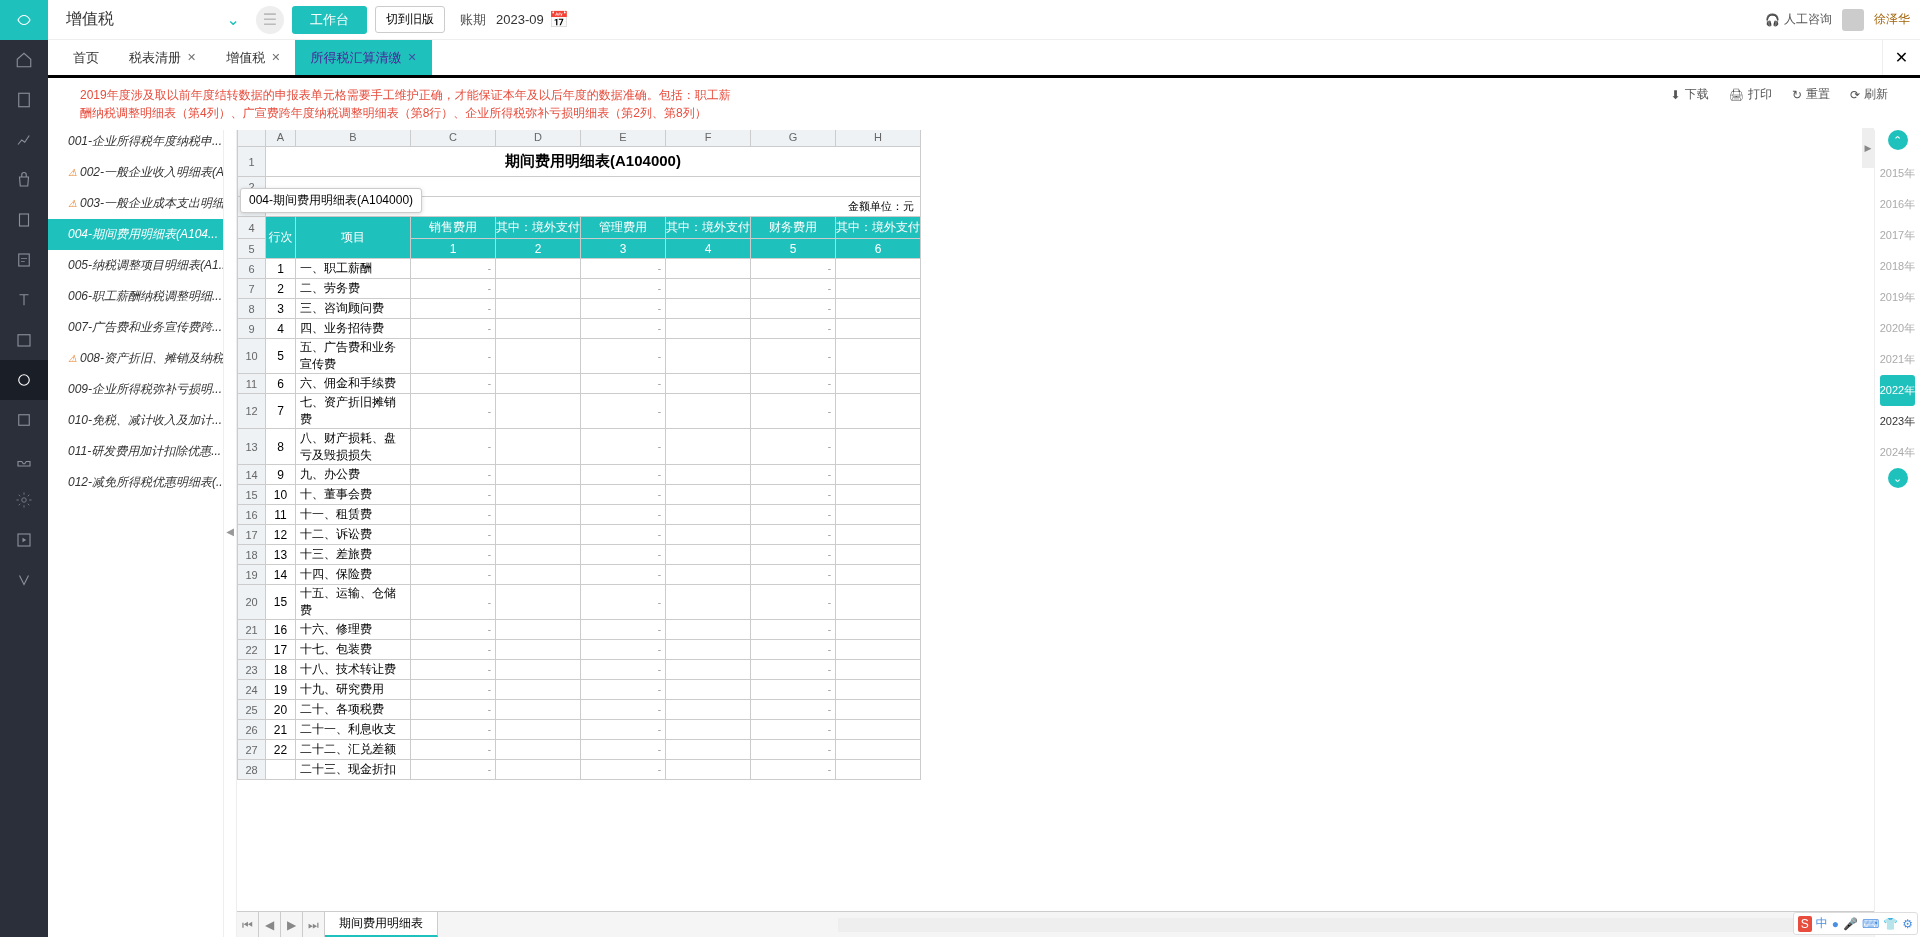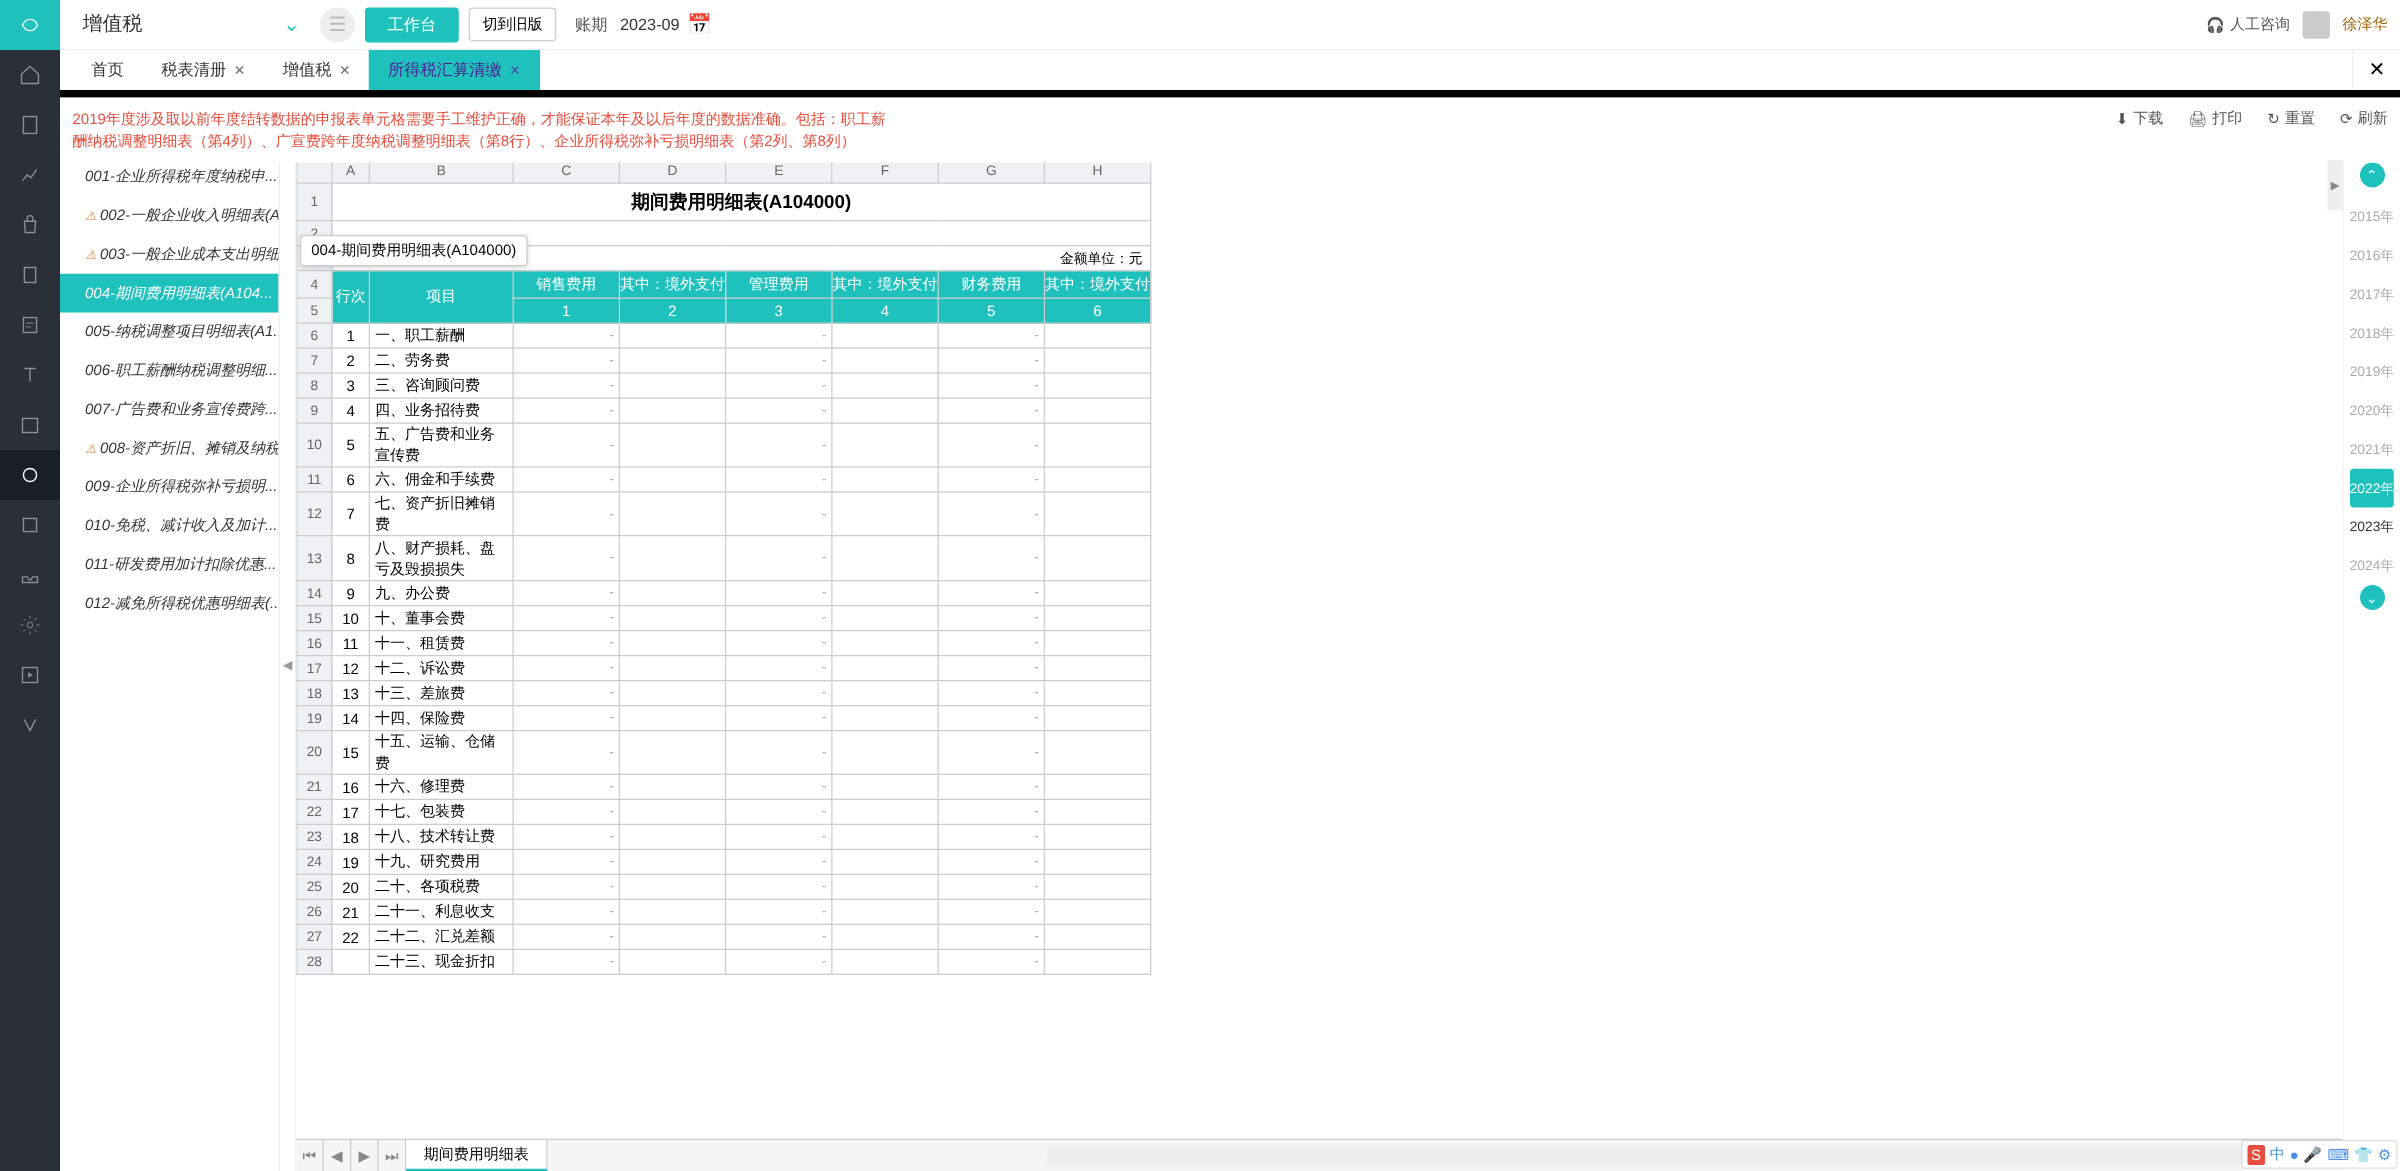--- a/index.html
+++ b/index.html
@@ -16,27 +16,27 @@
 .top-select .chev { color: #1fc1bc; }
 .top-round { width: 28px; height: 28px; border-radius: 50%; background: #eee; margin: 0 8px; display: flex; align-items: center; justify-content: center; color: #bbb; }
 .btn-primary { background: #1fc1bc; color: #fff; border: none; padding: 5px 18px; border-radius: 3px; cursor: pointer; font-size: 13px; }
 .btn-outline { background: #fff; border: 1px solid #ccc; padding: 4px 10px; border-radius: 3px; margin-left: 8px; font-size: 12px; cursor: pointer; }
 .top-label { margin-left: 15px; font-size: 13px; color: #555; }
 .top-date { margin-left: 10px; font-size: 13px; color: #333; }
 .cal-icon { margin-left: 6px; color: #1fc1bc; }
 .top-right { margin-left: auto; display: flex; align-items: center; gap: 10px; }
 .top-right .link { font-size: 12px; color: #555; cursor: pointer; display: flex; align-items: center; gap: 4px; }
 .avatar { width: 22px; height: 22px; background: #ccc; border-radius: 3px; }
-.tabs { height: 38px; display: flex; align-items: stretch; border-bottom: 6px solid #000000; background: #fff; padding-left: 10px; }
+.tabs { height: 38px; display: flex; align-items: stretch; border-bottom: 3px solid #000000; background: #fff; padding-left: 10px; }
 .tab { padding: 0 15px; display: flex; align-items: center; font-size: 13px; color: #333; cursor: pointer; gap: 6px; }
 .tab.active { background: #1fc1bc; color: #4c1d95; }
 .tab .close { font-size: 11px; opacity: .7; }
 .tabs .tab-close-right { margin-left: auto; width: 38px; display: flex; align-items: center; justify-content: center; border-left: 1px solid #eee; cursor: pointer; }
 .content { flex: 1; display: flex; overflow: hidden; position: relative; }
-.notice-bar { position: absolute; top: 0; left: 0; right: 0; padding: 8px 10px; display: flex; align-items: flex-start; background: #fff; z-index: 5; }
+.notice-bar { position: absolute; top: 0; left: 0; right: 0; padding: 8px 32px; display: flex; align-items: flex-start; background: #fff; z-index: 5; }
 .notice-text { color: #e74c3c; font-size: 12px; line-height: 1.5; max-width: 660px; }
 .toolbar-right { margin-left: auto; display: flex; gap: 20px; }
 .toolbar-right .t-item { font-size: 12px; color: #555; cursor: pointer; display: flex; align-items: center; gap: 4px; }
 .body-row { display: flex; flex: 1; margin-top: 48px; overflow: hidden; }
 .form-list { width: 175px; background: #fff; overflow-y: auto; font-size: 12px; font-style: italic; }
 .form-list .item { padding: 7px 8px; color: #333; cursor: pointer; white-space: nowrap; overflow: hidden; text-overflow: ellipsis; display: flex; align-items: center; gap: 3px; }
 .form-list .item.indented { padding-left: 20px; }
 .form-list .item.active { background: #1fc1bc; color: #fff; }
 .form-list .warn { color: #e67e22; font-size: 10px; }
 .collapse-handle { width: 14px; background: #fff; border-left: 1px solid #eee; border-right: 1px solid #eee; display: flex; align-items: center; justify-content: center; cursor: pointer; color: #999; font-size: 10px; }

